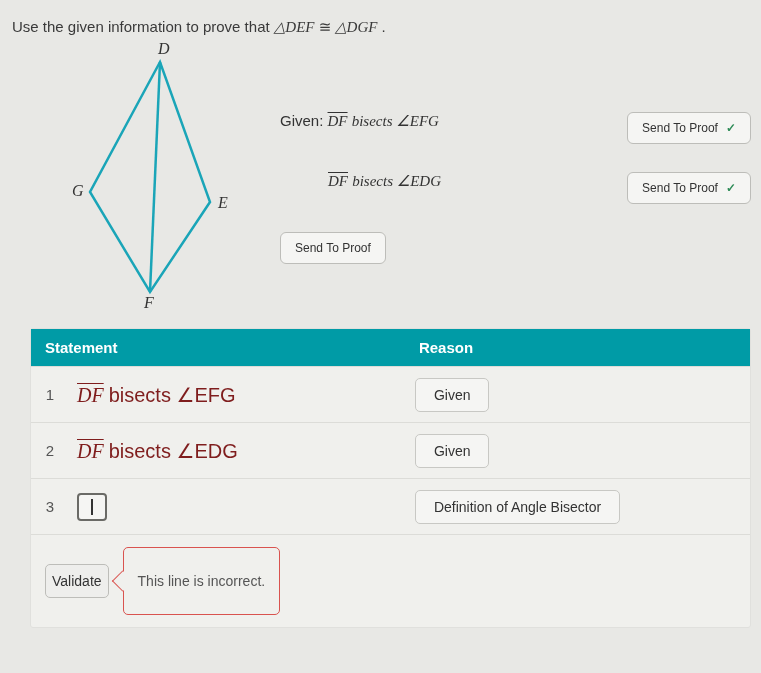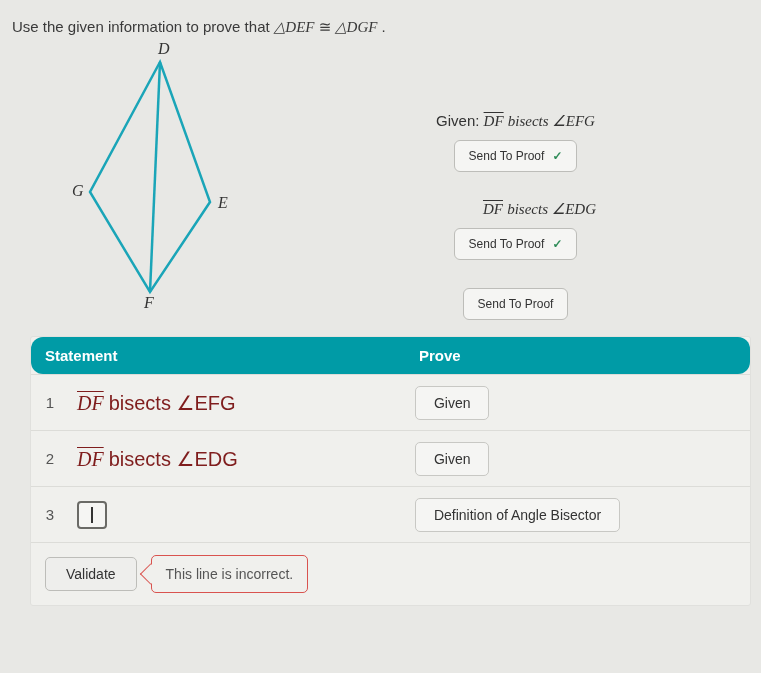--- a/index.html
+++ b/index.html
@@ -34,24 +34,22 @@
     .vlabel { position: absolute; font-family: "Times New Roman", serif; font-style: italic; font-size: 16px; color: #333; }
     .info-col {
       flex: 1;
       display: flex;
       flex-direction: column;
       gap: 28px;
       padding-top: 70px;
     }
     .info-row {
       display: flex;
-      align-items: center;
       justify-content: space-between;
-      gap: 10px;
-      flex-direction: column;
+      gap: 20px;
     }
     .info-text { font-size: 15px; color: #333; }
     .send-btn {
       background: #f5f5f3;
       border: 1px solid #bdbdb9;
       border-radius: 6px;
       padding: 8px 14px;
       font-size: 12px;
       color: #333;
       display: flex;
@@ -68,21 +66,20 @@
       border: 1px solid #e0e0dd;
       border-radius: 3px;
       background: #f0f0ed;
     }
     .thead {
       background: #009ba6;
       color: #fff;
       display: flex;
       font-weight: bold;
       font-size: 15px;
-      border-radius: 12px;
     }
     .th-st { flex: 0 0 52%; padding: 10px 14px; }
     .th-rs { flex: 1; padding: 10px 14px; }
     .trow {
       display: flex;
       align-items: center;
       border-top: 1px solid #dcdcd8;
       min-height: 56px;
     }
     .tnum {
@@ -132,31 +129,31 @@
       display: flex;
       align-items: center;
       gap: 0;
       padding: 12px 14px;
       border-top: 1px solid #dcdcd8;
     }
     .validate-btn {
       background: #eeeeec;
       border: 1px solid #bdbdb9;
       border-radius: 5px;
-      padding: 8px 20px;
+      padding: 8px 6px;
       font-size: 14px;
       color: #333;
       cursor: pointer;
     }
     .error-flag {
       position: relative;
       margin-left: 14px;
       border: 1.5px solid #d9534f;
       border-radius: 5px;
-      padding: 10px 14px;
+      padding: 25px 14px;
       font-size: 14px;
       color: #555;
       background: #f0f0ed;
     }
     .error-flag::before {
       content: "";
       position: absolute;
       left: -9px;
       top: 50%;
       transform: translateY(-50%) rotate(45deg);
@@ -216,21 +213,21 @@
       <button class="send-btn">
         <span>Send To Proof</span>
       </button>
     </div>
   </div>
 </div>
 
 <div class="proof-table">
   <div class="thead">
     <div class="th-st">Statement</div>
-    <div class="th-rs">Prove</div>
+    <div class="th-rs">Reason</div>
   </div>
 
   <div class="trow">
     <div class="tnum">1</div>
     <div class="tstmt">
       <span class="overline">DF</span>
       <span class="word"> bisects ∠EFG</span>
     </div>
     <div class="treason">
       <span class="reason-box">Given</span>

